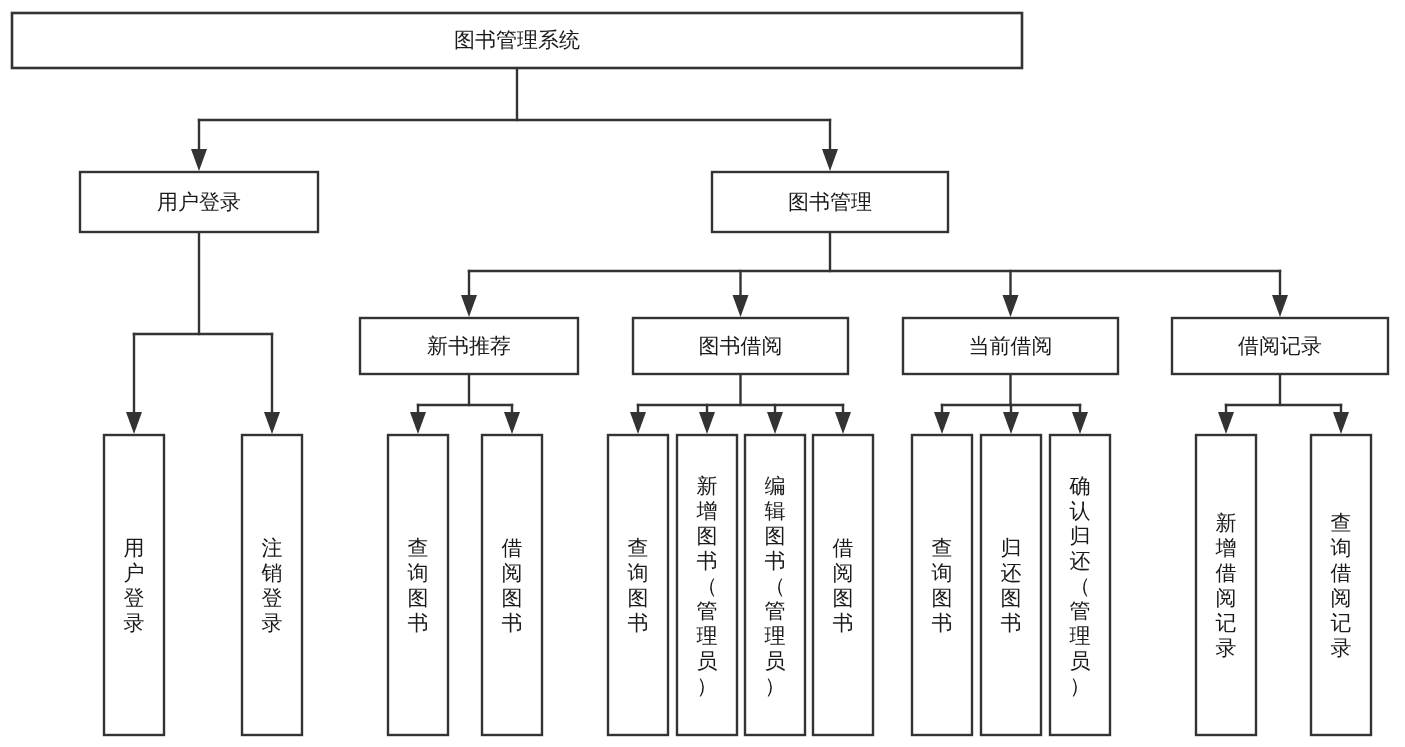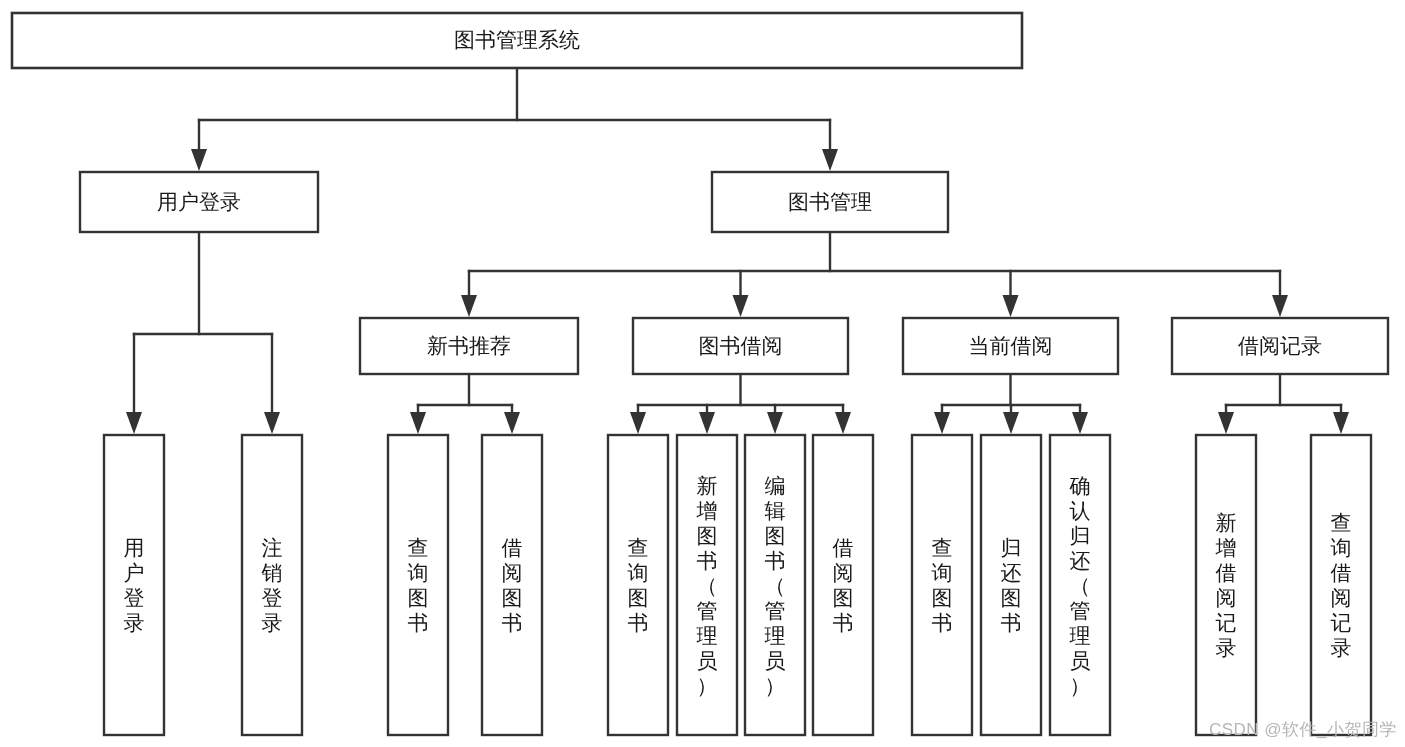--- a/index.html
+++ b/index.html
@@ -221,14 +221,13 @@
         <g>
           <rect x="1196" y="435" width="60" height="300" class="node-rect"></rect>
           <text x="1226" class="vert-char"><tspan x="1226" y="530">新</tspan><tspan x="1226" y="555">增</tspan><tspan x="1226" y="580">借</tspan><tspan x="1226" y="605">阅</tspan><tspan x="1226" y="630">记</tspan><tspan x="1226" y="655">录</tspan></text>
         </g>
         <g>
           <rect x="1311" y="435" width="60" height="300" class="node-rect"></rect>
           <text x="1341" class="vert-char"><tspan x="1341" y="530">查</tspan><tspan x="1341" y="555">询</tspan><tspan x="1341" y="580">借</tspan><tspan x="1341" y="605">阅</tspan><tspan x="1341" y="630">记</tspan><tspan x="1341" y="655">录</tspan></text>
         </g>
       </g>
   </svg>
-  <div class="watermark">CSDN @软件_小贺同学</div>
 </div>
 
 </body></html>

